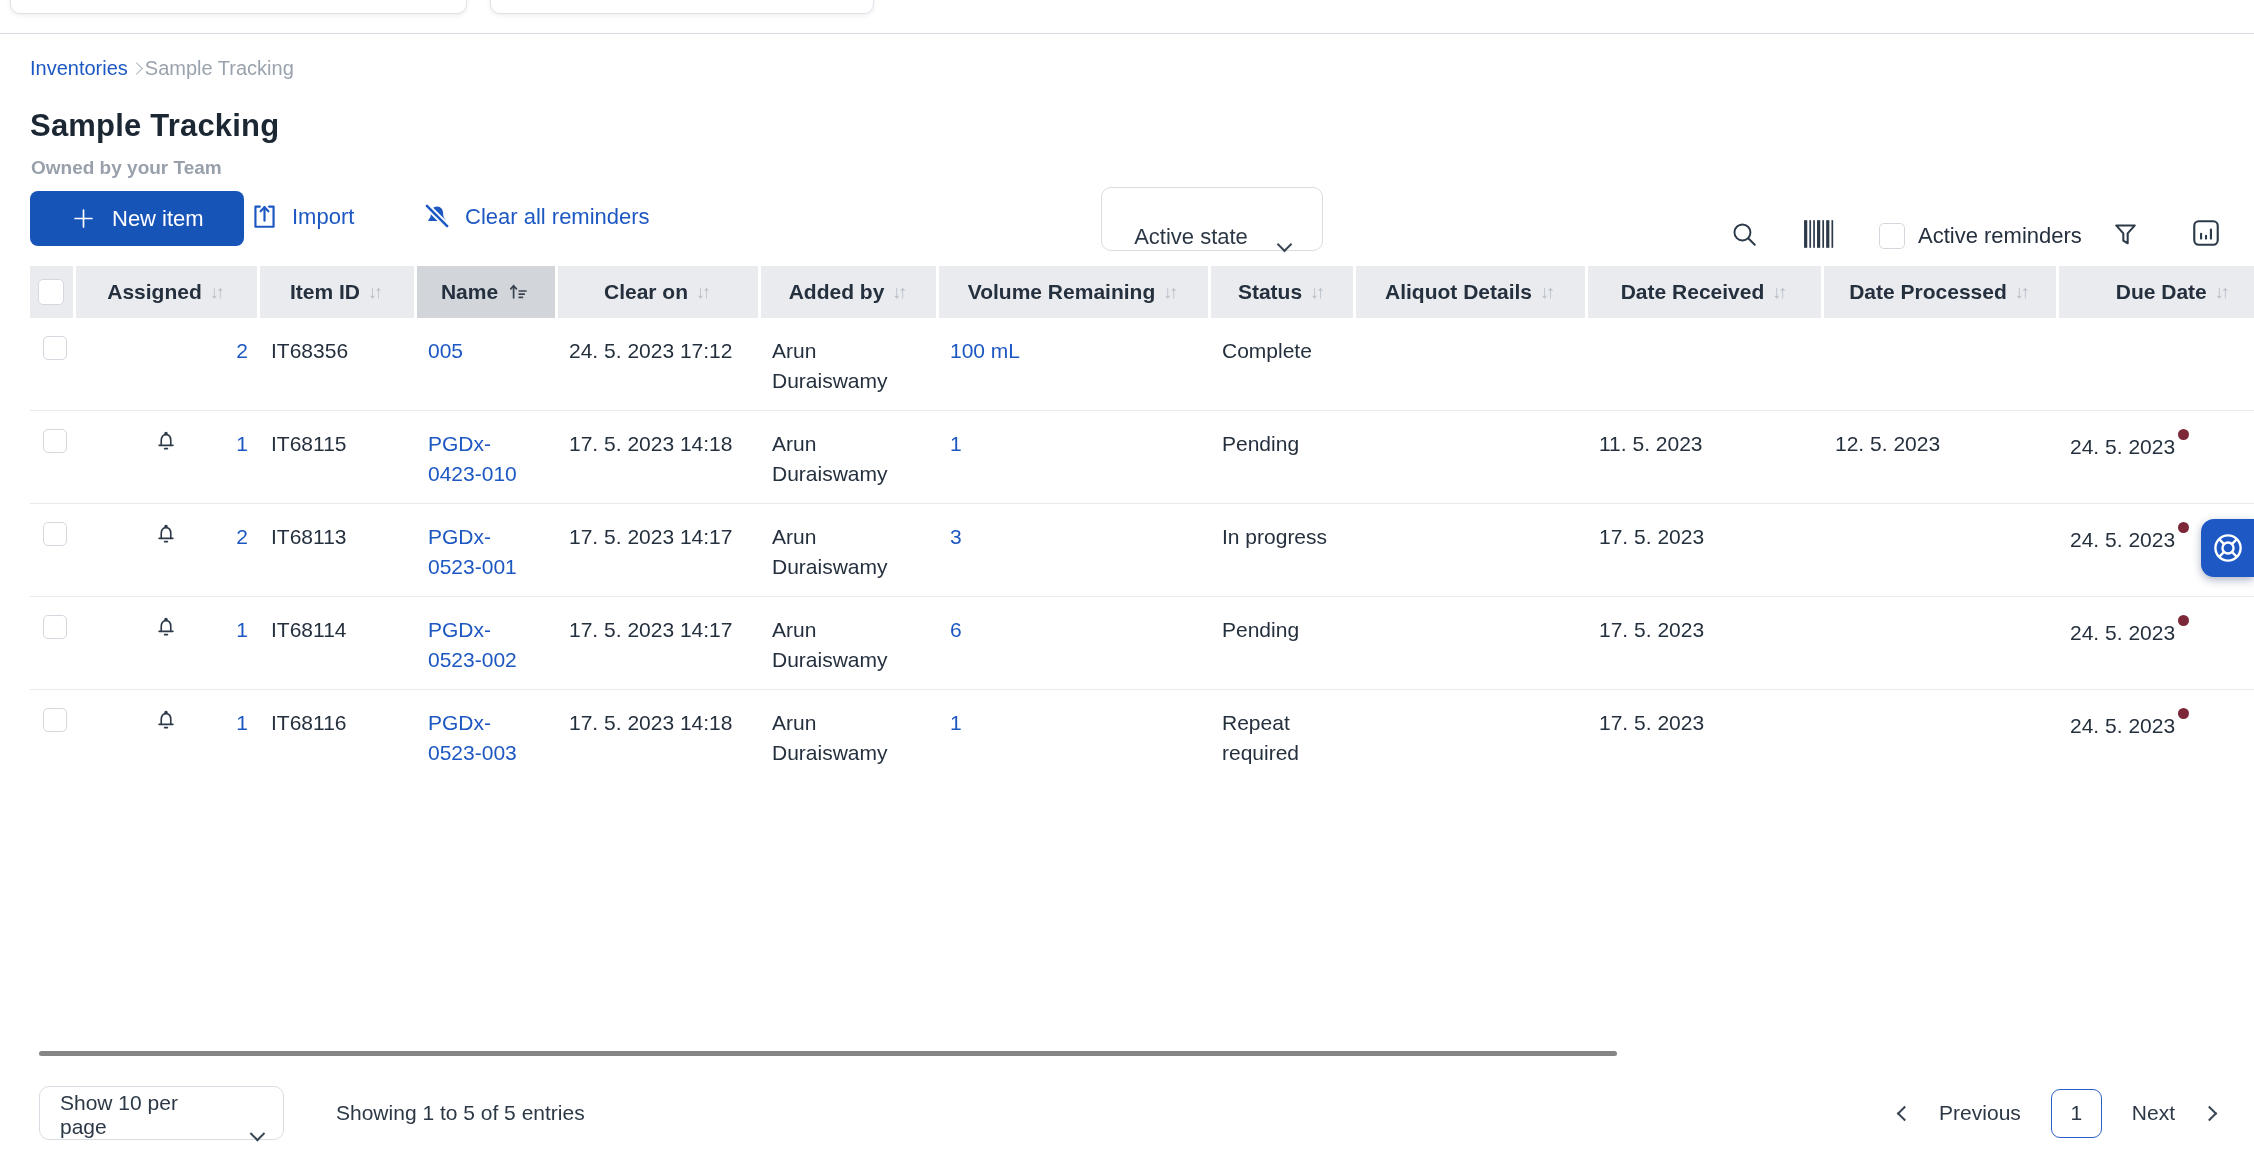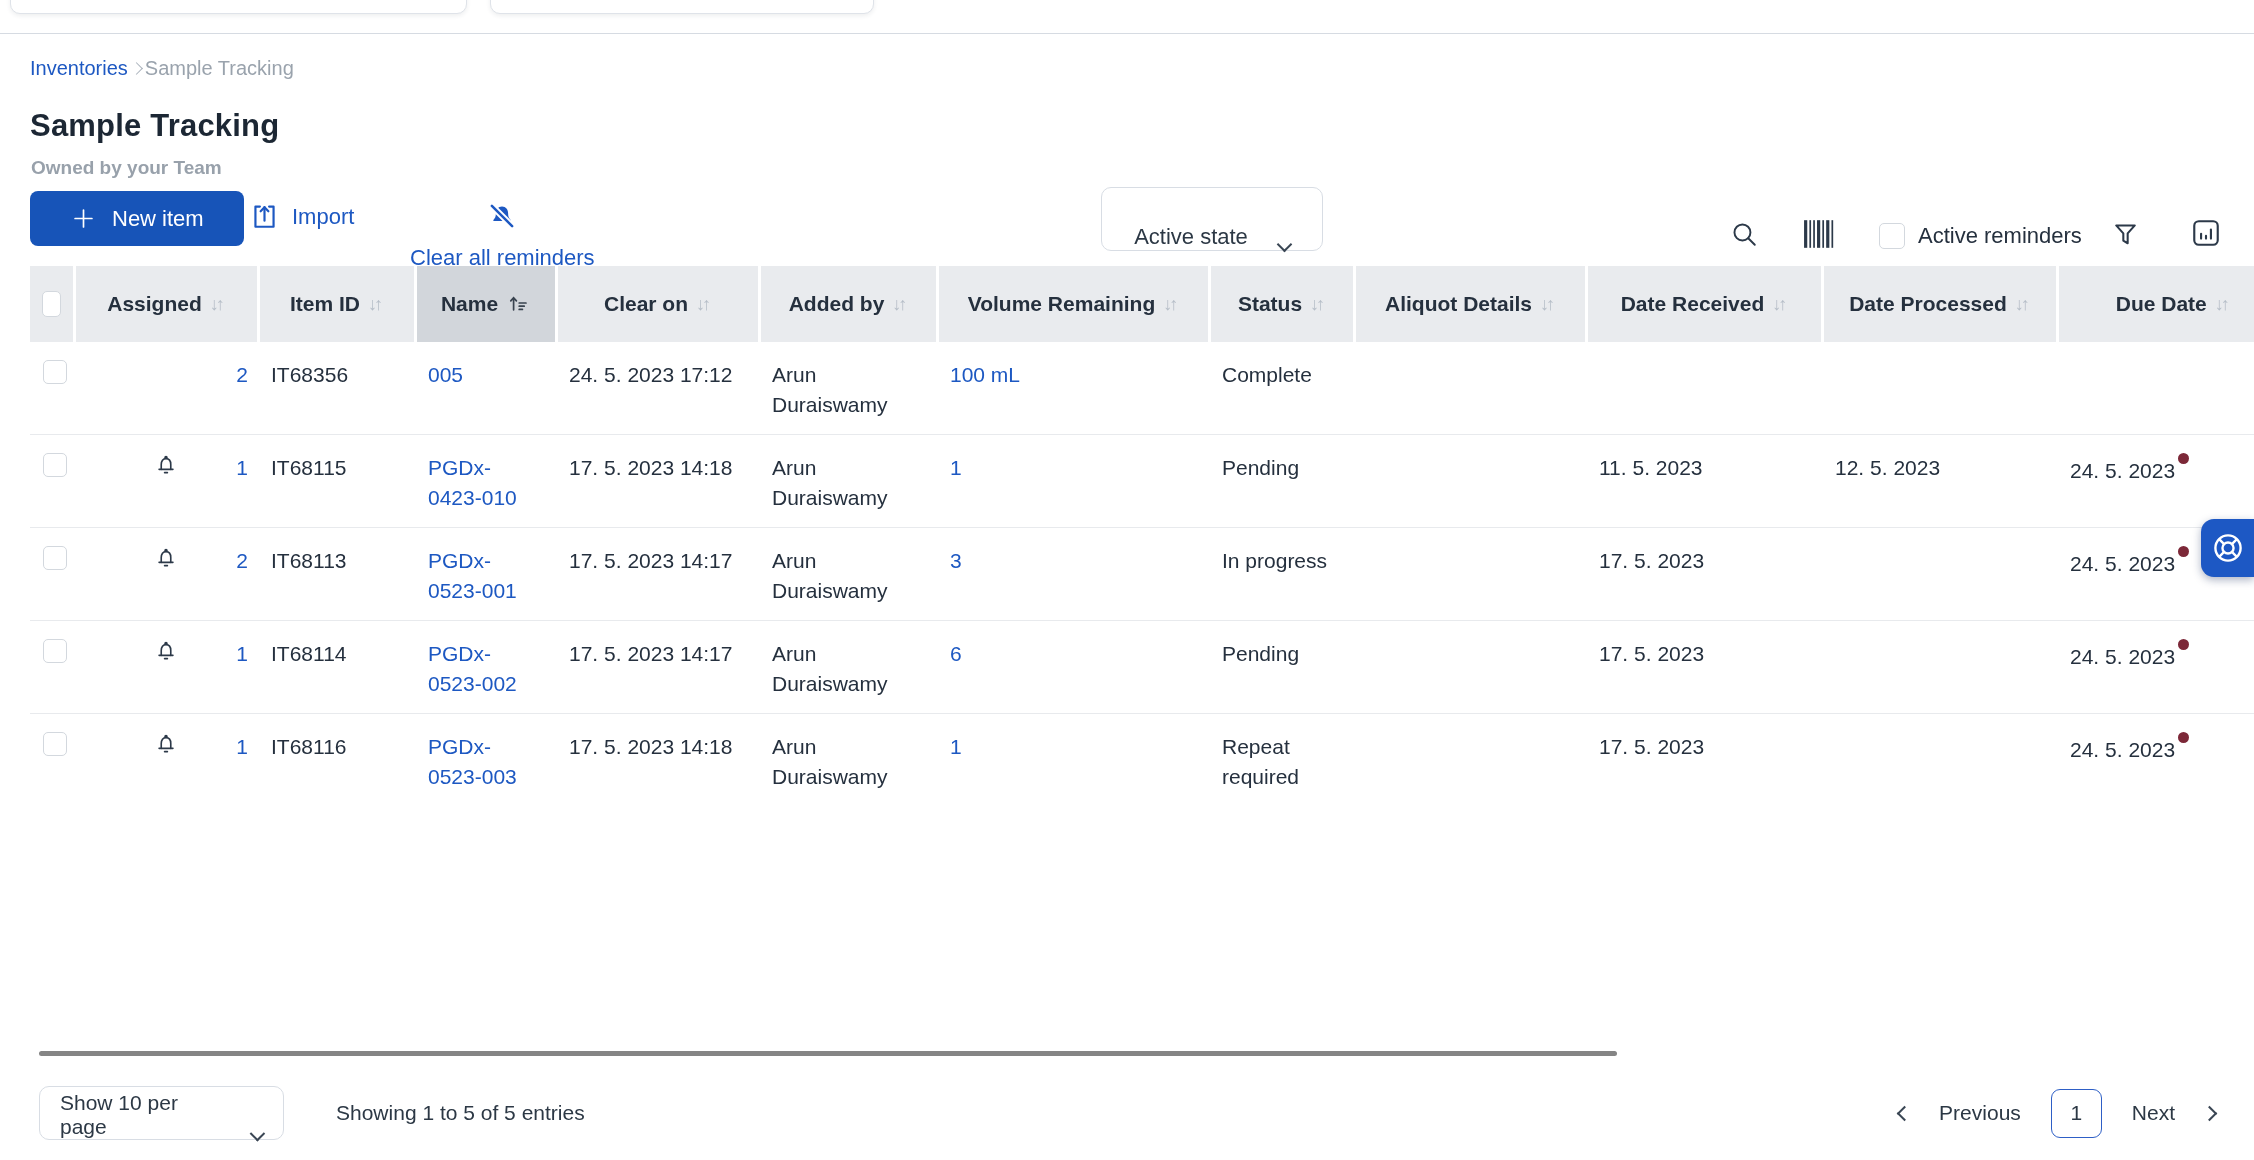--- a/index.html
+++ b/index.html
@@ -18,37 +18,37 @@
   .crumb-current{color:#9aa3ad;}
   .crumb-chev{display:inline-block;width:8px;height:8px;border-right:1.8px solid #aab2bc;border-bottom:1.8px solid #aab2bc;transform:rotate(-45deg);margin:0 4px;}
   .page-title{position:absolute;left:30px;top:108px;margin:0;font-size:31px;font-weight:700;color:#1c2734;letter-spacing:.2px;}
   .page-subtitle{position:absolute;left:31px;top:157px;font-size:19px;font-weight:600;color:#98a1ab;}
 
   
   .toolbar{position:absolute;left:30px;top:187px;width:2194px;height:62px;}
   .btn-new{position:absolute;left:0;top:4px;height:55px;padding:0 40px;background:#1754b8;border:none;border-radius:8px;color:#fff;font-size:22px;font-family:inherit;display:flex;align-items:center;gap:15px;cursor:pointer;}
   .tool-link{position:absolute;top:15px;display:flex;align-items:center;gap:13px;color:#1d58c2;font-size:22px;cursor:pointer;text-decoration:none;}
   .lnk-import{left:220px;}
-  .lnk-clear{left:380px;flex-direction:column;}
+  .lnk-clear{left:392px;}
   .dd{border:1.5px solid #d8dde4;border-radius:10px;display:flex;align-items:flex-end;justify-content:center;gap:31px;font-size:22px;color:#2c3845;background:#fff;cursor:pointer;}
   .dd-state{position:absolute;left:1071px;top:0;width:220px;height:62px;}
   .chev{display:inline-block;width:9px;height:9px;border-right:2px solid #3a4654;border-bottom:2px solid #3a4654;}
   .chev.down{transform:rotate(45deg);margin-top:-6px;}
   .chev.left{transform:rotate(135deg);}
   .chev.right{transform:rotate(-45deg);}
   .right-tools{position:absolute;left:1700px;top:0;height:62px;display:flex;align-items:flex-end;}
   .ric{cursor:pointer;display:flex;align-items:center;}
   .cb{display:inline-block;width:24px;height:24px;background:#fff;border:1.5px solid #d3d8de;border-radius:5px;cursor:pointer;box-sizing:border-box;}
   .cb.big{width:26px;height:26px;}
   .ar-label{font-size:22px;color:#25303e;margin-left:13px;}
 
   
   .table-wrap{position:absolute;left:30px;top:266px;}
   table{border-collapse:collapse;table-layout:fixed;width:2257px;}
-  thead th{background:#e9ebee;height:52px;padding:12px;border-left:3px solid #fff;cursor:pointer;}
+  thead th{background:#e9ebee;height:52px;padding:0;border-left:3px solid #fff;cursor:pointer;}
   thead th:first-child{border-left:none;}
   thead th.sorted{background:#d2d6db;}
   .th-inner{display:flex;align-items:center;justify-content:center;gap:8px;font-size:21px;font-weight:700;color:#25303e;}
   .sort-pair{color:#b6bec8;font-size:18px;font-weight:400;letter-spacing:-3px;padding-right:3px;}
   tbody td{padding:18px 10px 14px 13px;vertical-align:top;font-size:21px;line-height:30px;border-bottom:1px solid #e8eaed;color:#25303e;}
   tbody tr:last-child td{border-bottom:none;}
   tbody a{color:#1d58c2;text-decoration:none;cursor:pointer;}
   td.c-name{padding-right:28px;overflow-wrap:anywhere;}
   .aw{display:flex;justify-content:space-between;align-items:flex-start;padding-left:66px;}
   .bell{line-height:0;cursor:pointer;}

